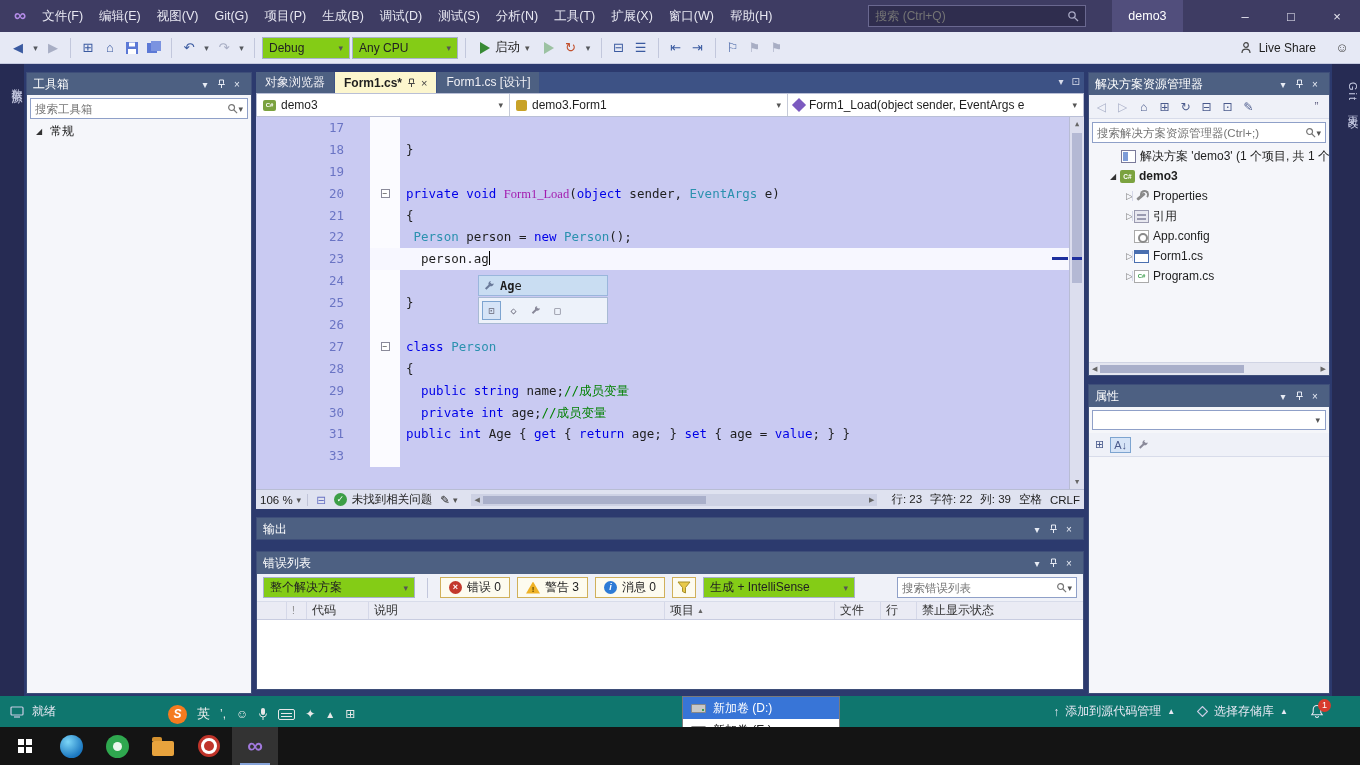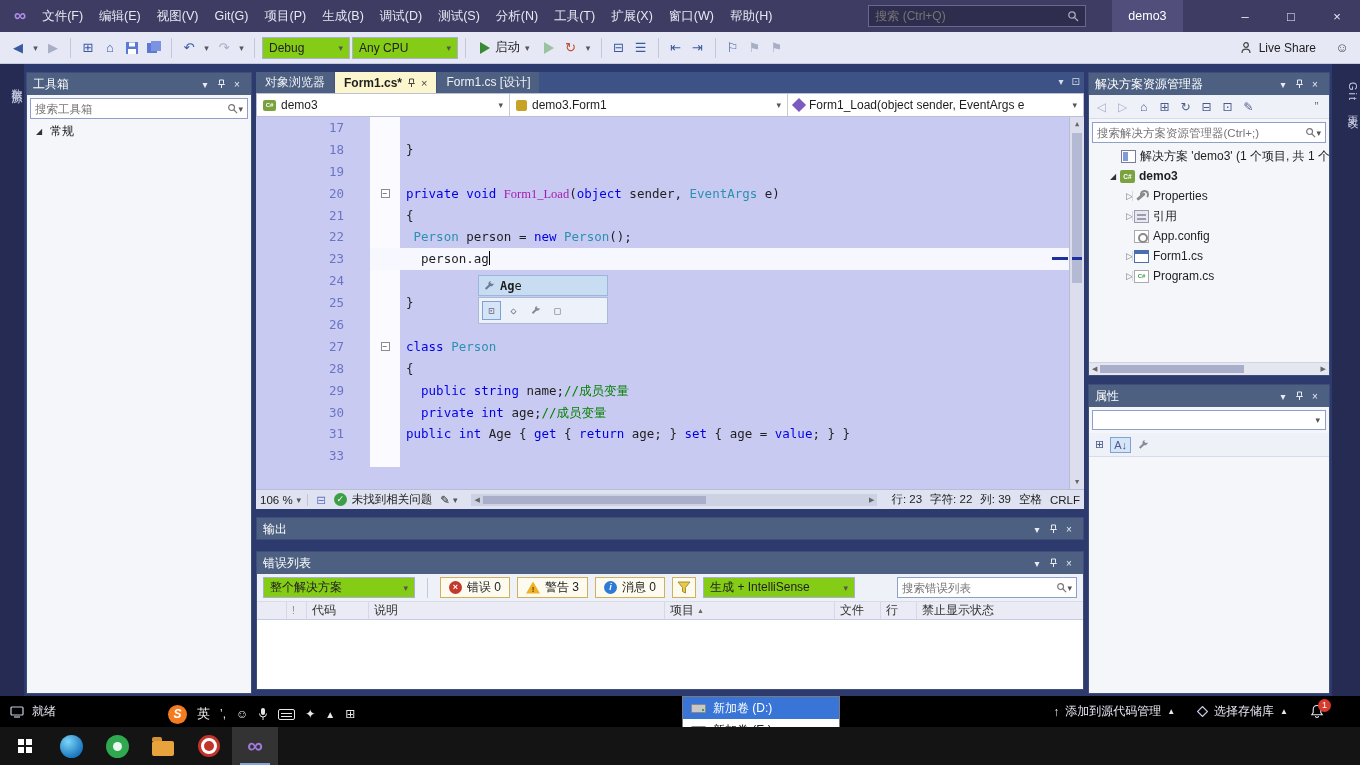--- a/index.html
+++ b/index.html
@@ -128,21 +128,21 @@
   .ti-form::after { content:""; position:absolute; left:0; top:0; right:0; height:3px; background:#4A6FB0; }
   .ti-csfile { border:1px solid #AAA; background:#fff; color:#3E9E4E; font-size:6px; }
   .tl { overflow:hidden; }
   .tl.b { font-weight:bold; }
   .se-hscroll { height:13px; background:#E4E6F0; border-top:1px solid #D0D4E4; display:flex; align-items:center; flex:none; }
   .props-combo { margin:3px; height:20px; background:#fff; border:1px solid #8FA0C8; display:flex; align-items:center; padding:0 5px; flex:none; }
   .props-toolbar { height:24px; background:#EFF1F8; border-bottom:1px solid #D8DCEA; display:flex; align-items:center; gap:6px; padding:0 6px; font-size:11px; color:#4A5A8C; flex:none; }
   .pt-sel { border:1px solid #7DA4D0; background:#D6E4F7; padding:1px 3px; }
 
   
-  #statusbar { left:0; top:696px; width:1360px; height:31px; background:#000000; color:#E8E8F4; font-size:12px; display:flex; align-items:center; padding:0 10px; }
+  #statusbar { left:0; top:696px; width:1360px; height:31px; background:#0f766e; color:#E8E8F4; font-size:12px; display:flex; align-items:center; padding:0 10px; }
   .sb-right { margin-left:auto; display:flex; align-items:center; gap:22px; margin-right:26px; }
   .sb-item { display:flex; align-items:center; gap:6px; }
   .bell { position:relative; }
   .badge { position:absolute; right:-7px; top:-5px; min-width:13px; height:13px; border-radius:7px; background:#D83B2D; color:#fff; font-size:9px; line-height:13px; text-align:center; padding:0 2px; }
   #taskbar { left:0; top:727px; width:1360px; height:38px; background:#141414; display:flex; align-items:center; padding-left:2px; }
   .tk { width:46px; height:38px; display:flex; align-items:center; justify-content:center; position:relative; }
   .tk.active { background:#333333; }
   .tk.active::after { content:""; position:absolute; left:8px; right:8px; bottom:0; height:2px; background:#86A3D8; }
   .win-grid { width:15px; height:15px; position:relative; }
   .win-grid::before { content:""; position:absolute; width:6px; height:6px; background:#fff; box-shadow:8px 0 #fff,0 8px #fff,8px 8px #fff; }

